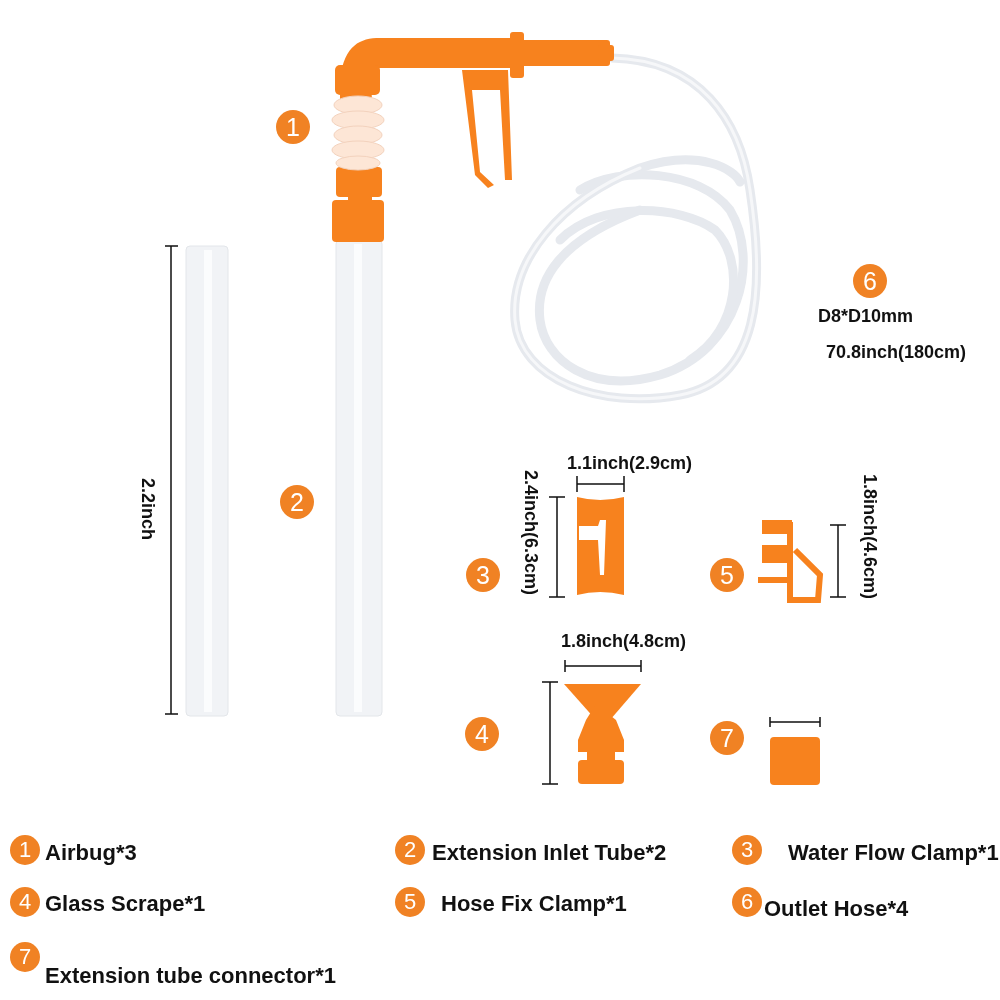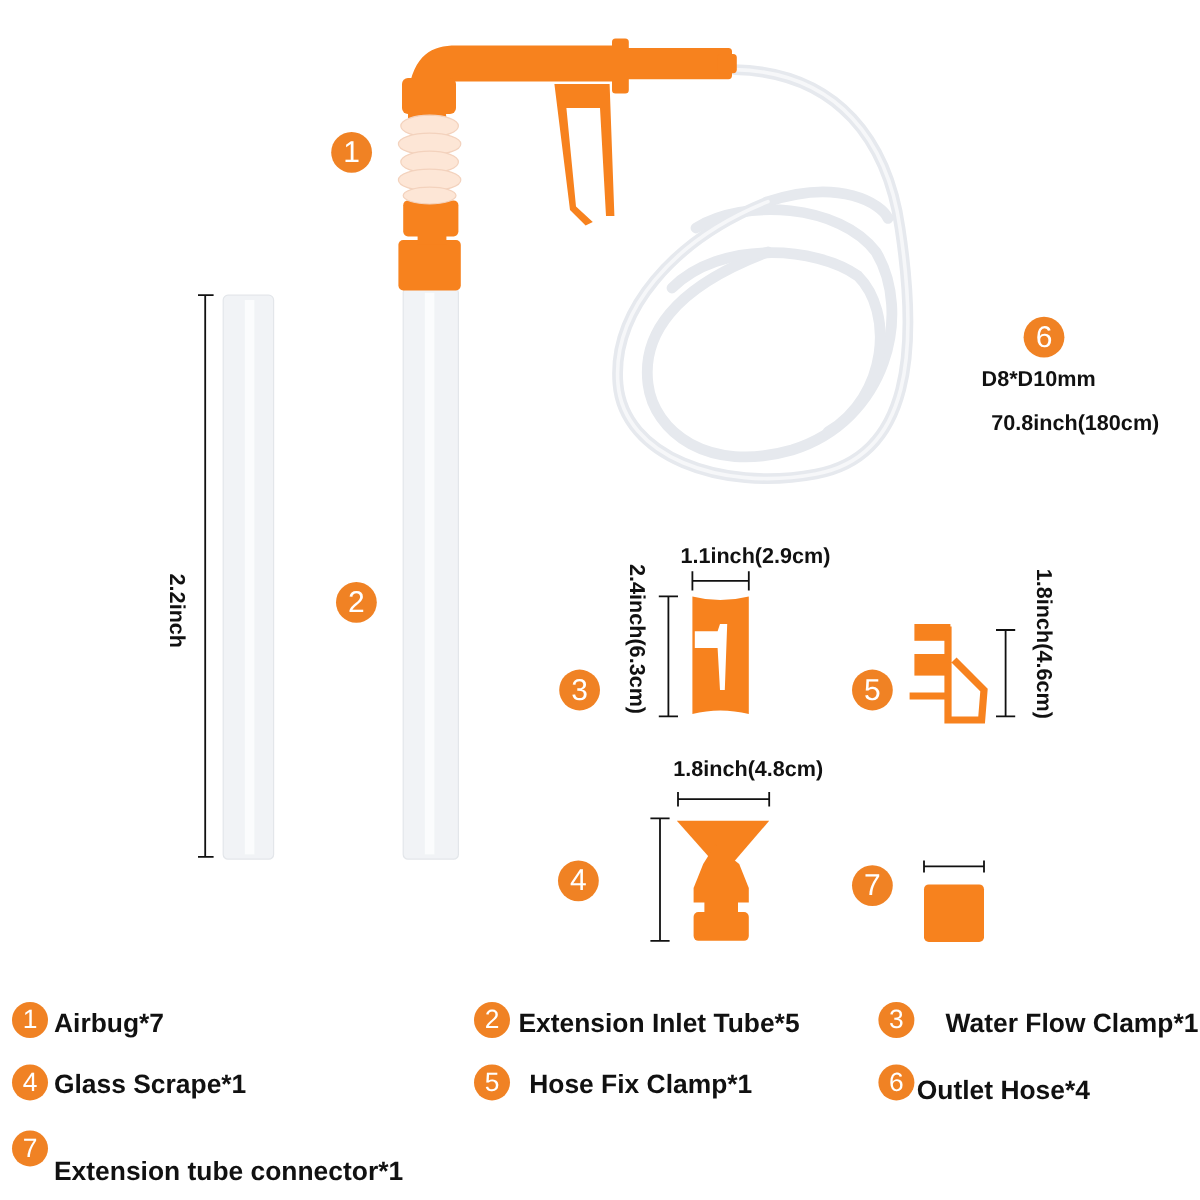--- a/index.html
+++ b/index.html
@@ -94,24 +94,24 @@
 <div class="vtext" style="left:158px;top:478px;">2.2inch</div>
 <div class="dim" style="left:818px;top:306px;text-align:center;">D8*D10mm</div>
 <div class="dim" style="left:790px;top:342px;margin-left:36px;">70.8inch(180cm)</div>
 <div class="dim" style="left:567px;top:453px;">1.1inch(2.9cm)</div>
 <div class="vtext" style="left:541px;top:470px;">2.4inch(6.3cm)</div>
 <div class="vtext" style="left:880px;top:474px;">1.8inch(4.6cm)</div>
 <div class="dim" style="left:520px;top:631px;margin-left:41px;">1.8inch(4.8cm)</div>
 
 <div>
   <div class="badge sm" style="left:10px;top:835px;">1</div>
-  <div class="legend-label" style="left:45px;top:840px;">Airbug*7</div>
+  <div class="legend-label" style="left:45px;top:840px;">Airbug*3</div>
 
   <div class="badge sm" style="left:395px;top:835px;">2</div>
-  <div class="legend-label" style="left:432px;top:840px;">Extension Inlet Tube*5</div>
+  <div class="legend-label" style="left:432px;top:840px;">Extension Inlet Tube*2</div>
 
   <div class="badge sm" style="left:732px;top:835px;">3</div>
   <div class="legend-label" style="left:788px;top:840px;">Water Flow Clamp*1</div>
 
   <div class="badge sm" style="left:10px;top:887px;">4</div>
   <div class="legend-label" style="left:45px;top:891px;">Glass Scrape*1</div>
 
   <div class="badge sm" style="left:395px;top:887px;">5</div>
   <div class="legend-label" style="left:441px;top:891px;">Hose Fix Clamp*1</div>
 

